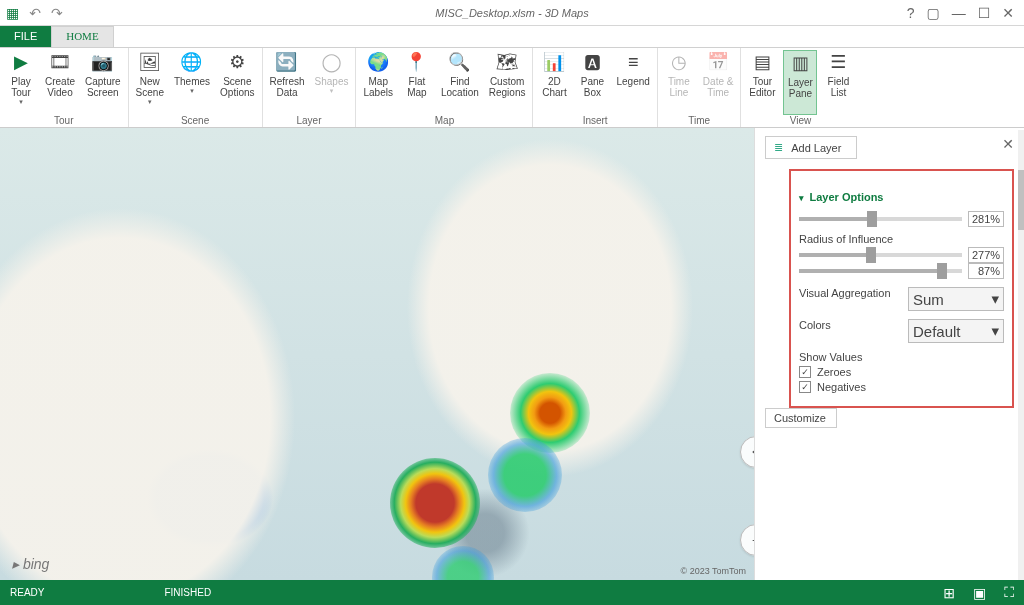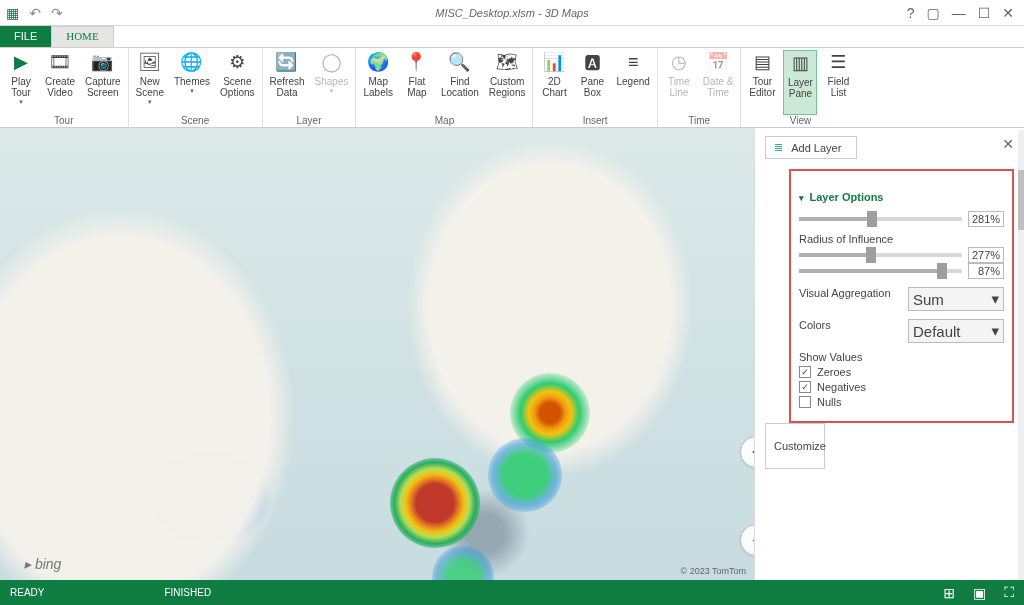--- a/index.html
+++ b/index.html
@@ -32,21 +32,21 @@
   .mapview .land { position: absolute; inset: 0; background:
     radial-gradient(ellipse 250px 300px at 120px 290px, rgba(245,242,235,0.95) 0 60%, transparent 70%),
     radial-gradient(ellipse 220px 260px at 550px 180px, rgba(245,242,235,0.95) 0 55%, transparent 65%),
     radial-gradient(ellipse 90px 70px at 210px 370px, rgba(150,190,225,0.8) 0 60%, transparent 70%); }
   .hm { position: absolute; border-radius: 50%; }
   .hm.big { width: 90px; height: 90px; left: 390px; top: 330px; background: radial-gradient(circle, #c0392b 0 30%, #e67e22 38%, #f1c40f 46%, #badc58 54%, #27ae60 64%, rgba(46,204,113,0) 78%); }
   .hm.med { width: 80px; height: 80px; left: 510px; top: 245px; background: radial-gradient(circle, #d35400 0 18%, #f39c12 28%, #f1c40f 38%, #2ecc71 52%, rgba(46,204,113,0) 76%); }
   .hm.sm1 { width: 74px; height: 74px; left: 488px; top: 310px; background: radial-gradient(circle, rgba(46,204,113,0.9) 0 40%, rgba(52,152,219,0.6) 60%, transparent 80%); }
   .hm.sm2 { width: 62px; height: 62px; left: 432px; top: 418px; background: radial-gradient(circle, rgba(46,204,113,0.8) 0 35%, rgba(52,152,219,0.55) 60%, transparent 80%); }
   .hm.faint { width: 90px; height: 90px; left: 440px; top: 360px; background: radial-gradient(circle, rgba(52,73,94,0.35) 0 30%, transparent 70%); }
-  .bing { position: absolute; left: 12px; bottom: 8px; font-size: 14px; color: #777; font-style: italic; margin-left: 12px; }
+  .bing { position: absolute; left: 12px; bottom: 8px; font-size: 14px; color: #777; font-style: italic; }
   .attrib { position: absolute; right: 8px; bottom: 4px; font-size: 9px; color: #666; }
   .navpad { position: absolute; right: 14px; bottom: 60px; }
   .navbtn { width: 32px; height: 32px; border: 1px solid #bbb; border-radius: 50%; background: rgba(255,255,255,0.9); display: flex; align-items: center; justify-content: center; font-size: 14px; color: #555; position: absolute; cursor: pointer; box-shadow: 0 1px 2px rgba(0,0,0,0.1); }
   
   .sidepane { width: 270px; background: #fff; border-left: 1px solid #ddd; padding: 8px 10px 0 10px; position: relative; font-size: 11px; color: #444; }
   .addlayer { display: flex; align-items: center; gap: 8px; border: 1px solid #ccc; padding: 4px 8px; width: 92px; margin-bottom: 10px; cursor: pointer; }
   .sidepane .close { position: absolute; right: 10px; top: 8px; font-size: 14px; color: #666; cursor: pointer; }
   .highlight { border: 2px solid #d9534f; padding: 20px 8px 10px 8px; margin-left: 24px; }
   .section-hdr { color: #0f7c41; font-weight: 600; font-size: 11px; margin-bottom: 8px; }
   .section-hdr::before { content: "▾"; font-size: 9px; margin-right: 6px; color: #0f7c41; }
@@ -300,27 +300,23 @@
 
       <div class="optlabel">Show Values</div>
       <div class="chkrow">
           <div class="chk">✓</div>
           <span>Zeroes</span>
         </div>
       <div class="chkrow">
           <div class="chk">✓</div>
           <span>Negatives</span>
         </div>
-      <div class="chkrow">
-          <div class="chk"></div>
-          <span>Nulls</span>
-        </div>
-    </div>
-
-    <div style="border:1px solid #ccc; padding:16px 8px; width:60px; font-size:11px;">Customize</div>
+    </div>
+
+    <div style="border:1px solid #ccc; padding:3px 8px; width:72px; font-size:11px;">Customize</div>
   </div>
 </div>
 
 <div class="scrollhint">
     <div class="th"></div>
   </div>
 
 <div class="status">
   <span>READY</span>
   <span style="margin-left:120px;">FINISHED</span>

